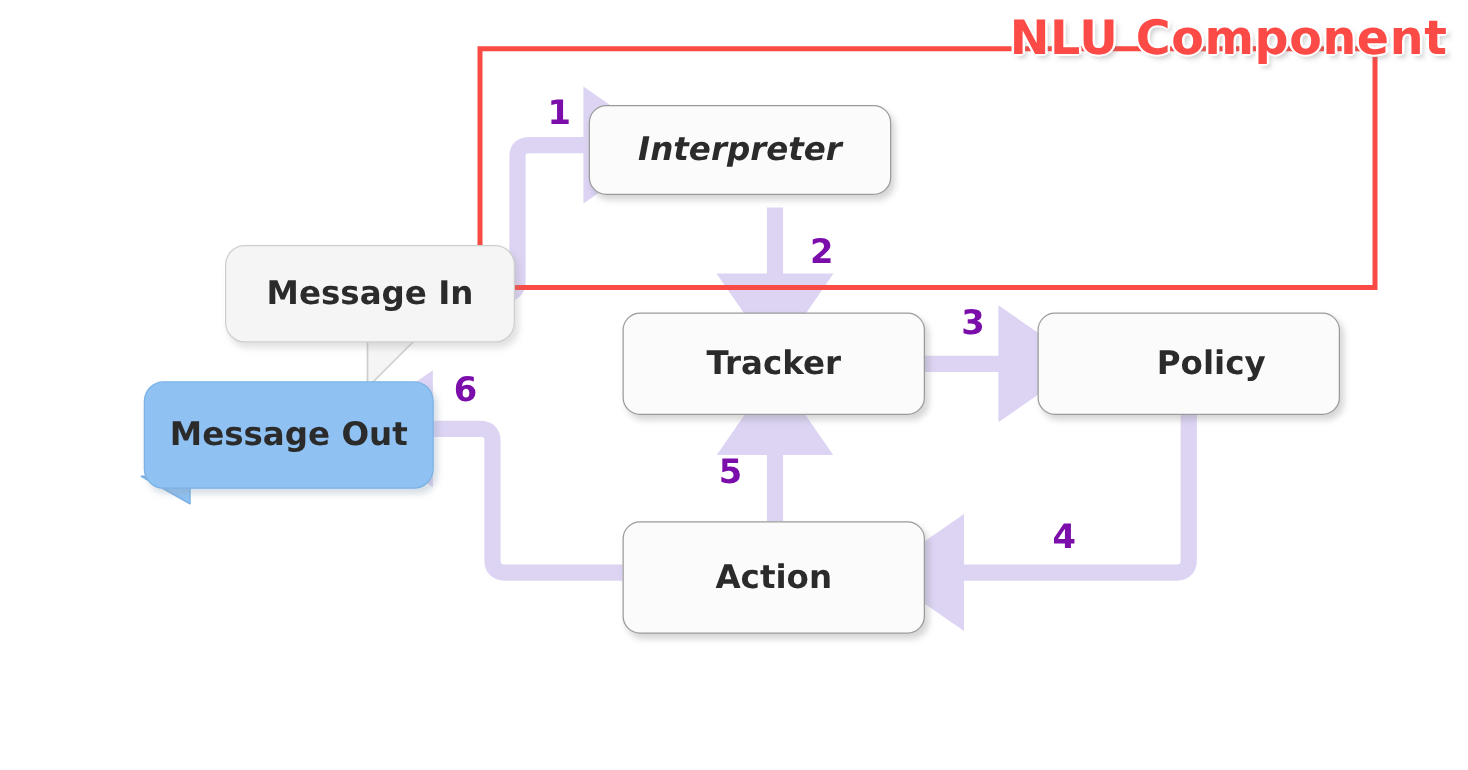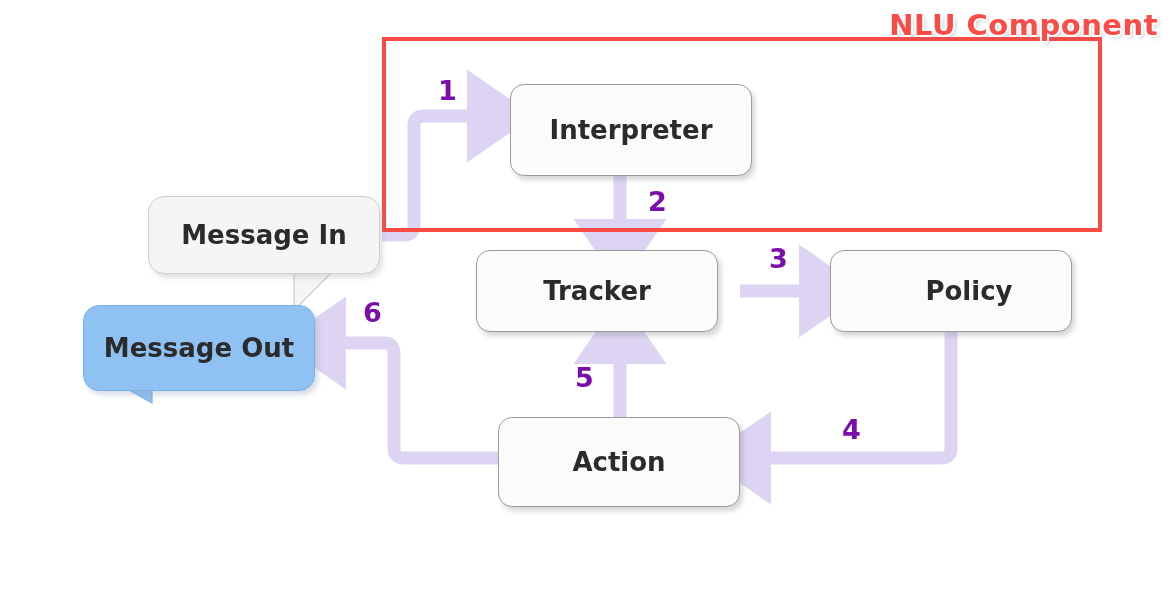--- a/index.html
+++ b/index.html
@@ -36,21 +36,21 @@
     border: 4px solid #fa4a44;
     box-sizing: border-box;
     background: transparent;
     z-index: 2;
   }
   .nlu-label {
     position: absolute;
     right: 16px;
     top: 8px;
     font-family: "DejaVu Sans", sans-serif;
-    font-size: 29px;
+    font-size: 38px;
     font-weight: 700;
     color: #fc4b46;
     letter-spacing: 0.5px;
     white-space: nowrap;
     -webkit-text-stroke: 3px #ffffff;
     paint-order: stroke fill;
     text-shadow:
        2px 0 0 #fff, -2px 0 0 #fff, 0 2px 0 #fff, 0 -2px 0 #fff,
        1px 1px 0 #fff, -1px 1px 0 #fff, 1px -1px 0 #fff, -1px -1px 0 #fff,
        3px 3px 4px rgba(120,120,120,0.35);
@@ -67,38 +67,39 @@
     display: flex;
     align-items: center;
     justify-content: center;
     font-family: "DejaVu Sans", sans-serif;
     font-size: 26px;
     font-weight: 700;
     color: #2b2b2b;
     box-shadow: 3px 4px 5px rgba(130,130,130,0.33);
     z-index: 5;
   }
-  #node-interpreter { left: 510px; top: 84px;  width: 242px; height: 92px; }
-  #node-tracker     { left: 476px; top: 250px; width: 242px; height: 82px; }
+  #node-interpreter { left: 471px; top: 84px;  width: 242px; height: 72px; font-style: italic; }
+  #node-tracker     { left: 498px; top: 250px; width: 242px; height: 82px; }
   #node-policy      { left: 830px; top: 250px; width: 242px; height: 82px; padding-left: 36px; }
   #node-action      { left: 498px; top: 417px; width: 242px; height: 90px; }
 
   
   .bubble {
     position: absolute;
     box-sizing: border-box;
     border-radius: 16px;
     display: flex;
     align-items: center;
     justify-content: center;
     font-family: "DejaVu Sans", sans-serif;
     font-size: 26px;
     font-weight: 700;
     color: #2b2b2b;
     z-index: 5;
+    margin-left: 32px;
   }
   #bubble-in {
     left: 148px; top: 196px; width: 232px; height: 78px;
     background: #f5f5f5;
     border: 1.4px solid #cfcfcf;
     box-shadow: 3px 4px 5px rgba(150,150,150,0.28);
   }
   #bubble-out {
     left: 83px; top: 305px; width: 232px; height: 86px;
     background: #8fc2f2;

